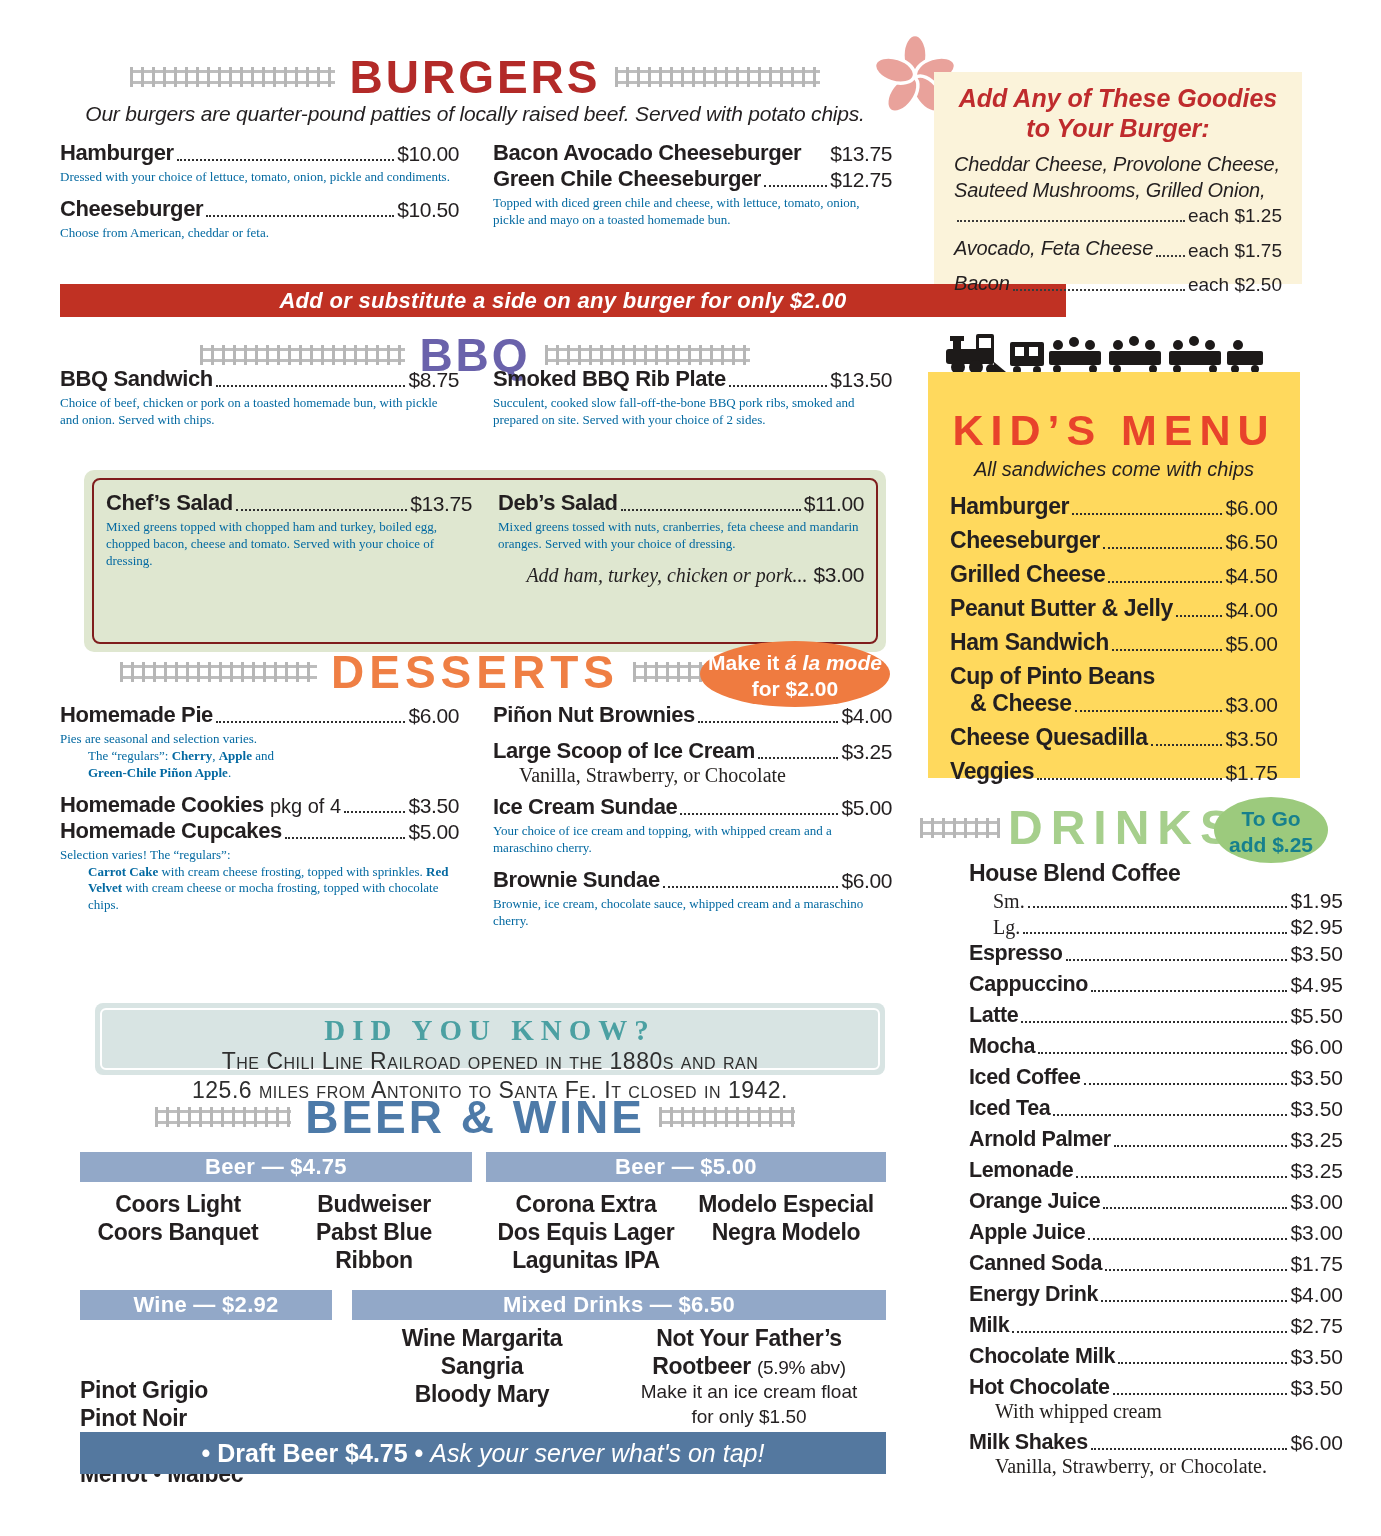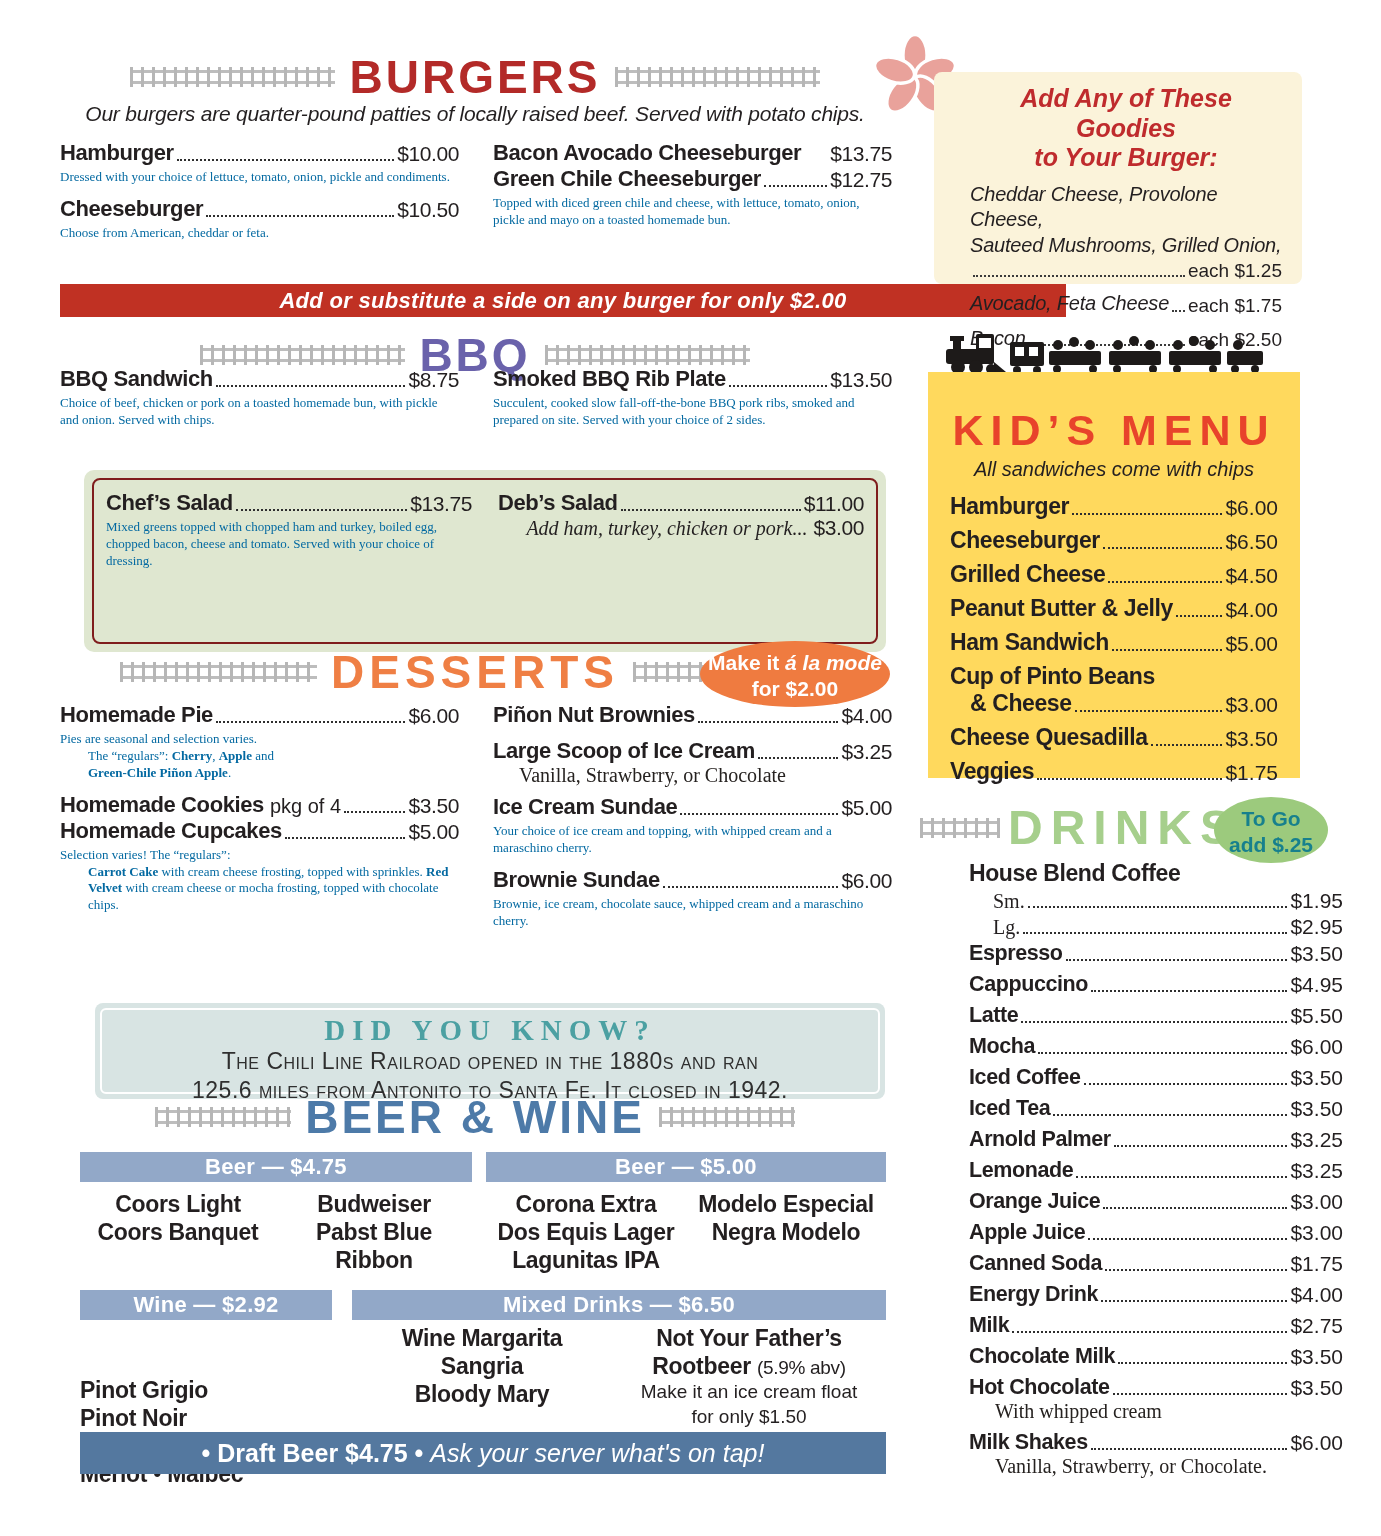--- a/index.html
+++ b/index.html
@@ -33,21 +33,21 @@
   #burgers-head{left:60px;top:50px;width:830px;padding:0 70px;box-sizing:border-box;justify-content:flex-end;}
   #burgers-head .sec-title{color:#b32a28;}
   #burgers-tagline{left:60px;top:102px;width:830px;text-align:center;
     font-style:italic;font-size:21px;letter-spacing:-0.2px;}
   #burgers-cols{left:60px;top:140px;width:832px;}
   #side-banner{left:60px;top:284px;width:1006px;height:33px;background:#c03123;color:#ffffff;
     text-align:center;line-height:33px;font-size:22px;font-weight:bold;font-style:italic;letter-spacing:0.3px;}
 
   
   #goodies-box{left:934px;top:72px;width:368px;height:212px;background:#fbf3da;
-    padding:12px 20px 0 36px;box-sizing:border-box;border-radius:8px;}
+    padding:12px 20px 0 20px;box-sizing:border-box;}
   .goodies-title{color:#bf2b2d;font-weight:bold;font-style:italic;font-size:25px;
     text-align:center;line-height:1.18;}
   .gline{font-style:italic;font-size:20px;line-height:1.28;letter-spacing:-0.2px;}
   .grow{display:flex;align-items:flex-end;margin-top:2px;}
   .grow .gline{flex:0 1 auto;}
   .gdots{flex:1;border-bottom:2.2px dotted #3a3a3a;margin:0 3px 5px 3px;min-width:10px;}
   .gprice{font-size:19px;white-space:nowrap;}
   .gsp{margin-top:9px;}
   #flower{left:872px;top:32px;}
 
@@ -65,21 +65,21 @@
   .sub-it{font-family:"Liberation Serif",serif;font-style:italic;font-size:20px;}
 
   
   #desserts-head{left:60px;top:645px;width:830px;padding:0 60px;box-sizing:border-box;}
   #desserts-head .sec-title{color:#ef7f44;letter-spacing:5px;}
   #alamode-oval{left:700px;top:641px;width:190px;height:66px;background:#ef7b40;border-radius:50%;
     color:#fff;text-align:center;font-weight:bold;font-size:21px;line-height:1.25;padding-top:9px;box-sizing:border-box;}
   #desserts-cols{left:60px;top:702px;width:832px;}
 
   
-  #dyk-box{left:95px;top:1003px;width:790px;height:96px;background:#d8e4e3;border-radius:8px;
+  #dyk-box{left:95px;top:1003px;width:790px;height:72px;background:#d8e4e3;border-radius:8px;
     padding:5px;box-sizing:border-box;}
   #dyk-inner{border:2px solid #fff;border-radius:6px;height:100%;box-sizing:border-box;text-align:center;padding-top:4px;}
   .dyk-title{color:#4ba0a2;font-family:"Liberation Serif",serif;font-weight:bold;
     font-size:29px;letter-spacing:7px;}
   .dyk-line{font-variant:small-caps;font-size:23px;letter-spacing:0.5px;color:#2f2f2f;line-height:1.25;}
 
   
   #bw-head{left:60px;top:1090px;width:830px;padding:0 95px;box-sizing:border-box;}
   #bw-head .sec-title{color:#4d7aa8;}
   .bar{background:#92a8c8;color:#fff;font-weight:bold;font-size:22px;text-align:center;
@@ -249,20 +249,21 @@
           <span class="mprice">$13.75</span>
         </div>
         <div class="mdesc">Mixed greens topped with chopped ham and turkey, boiled egg, chopped bacon, cheese and tomato. Served with your choice of dressing.</div>
       </div>
       <div class="col">
         <div class="mrow">
           <span class="mname">Deb’s Salad</span>
           <span class="mdots"></span>
           <span class="mprice">$11.00</span>
         </div>
+        <div class="mdesc">Mixed greens tossed with nuts, cranberries, feta cheese and mandarin oranges. Served with your choice of dressing.</div>
         <div class="sub-row">
           <span class="sub-it">Add ham, turkey, chicken or pork...</span>
           <span class="mprice">$3.00</span>
         </div>
       </div>
     </div>
   </div>
 
   <div class="abs sec-head" id="desserts-head">
     <span class="track"></span>

